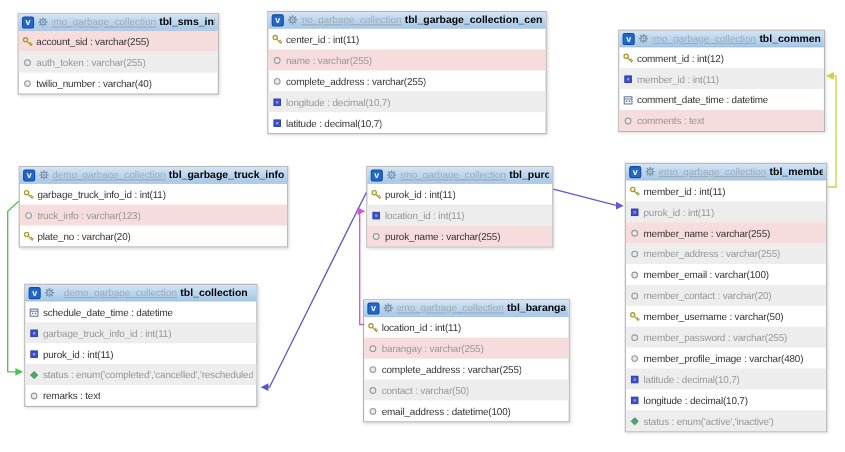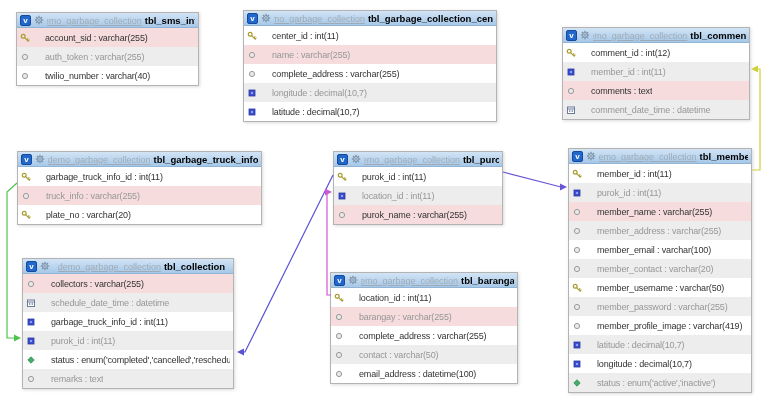--- a/index.html
+++ b/index.html
@@ -11,21 +11,21 @@
        background:linear-gradient(#d2e4f5,#a6c8e8);border-bottom:1px solid #8fb4d6;cursor:move;}
   .vicon{flex:0 0 11px;width:11px;height:11px;background:#2268cc;border:1px solid #17489c;
          color:#fff;font-weight:bold;font-size:8px;line-height:9px;text-align:center;
          border-radius:2px;box-sizing:border-box;}
   .gear{flex:0 0 10px;width:10px;height:10px;display:flex;align-items:center;}
   .titles{flex:1;display:flex;justify-content:center;align-items:baseline;gap:3px;
           white-space:nowrap;overflow:hidden;}
   .db{color:#9fabb6;text-decoration:underline;font-size:9px;}
   .tname{font-weight:bold;color:#000;font-size:9.5px;}
   .rows .row{height:19px;display:flex;align-items:center;padding:0 3px;
-             white-space:nowrap;overflow:hidden;color:#333;letter-spacing:-0.15px;gap:12px;}
+             white-space:nowrap;overflow:hidden;color:#333;letter-spacing:-0.15px;}
   .rows .row:nth-child(even){background:#ededed;color:#979797;}
   .rows .row.display{background:#f6dcdc;}
   .cicon{flex:0 0 13px;width:13px;display:flex;align-items:center;}
   .ctext{overflow:hidden;}
   #rel-layer{position:absolute;left:0;top:0;width:768px;height:411px;
              pointer-events:none;z-index:10;}
 </style>
 </head>
 <body>
 
@@ -179,39 +179,39 @@
         </div>
         <div class="row">
           <span class="cicon">
             <svg width="10" height="10" viewBox="0 0 10 10">
               <rect x="2" y="2" width="6" height="6" fill="#3b4fd0" stroke="#28389e" stroke-width="0.8"></rect>
               <rect x="4" y="4" width="2" height="2" fill="#8fa0ff"></rect>
             </svg>
           </span>
           <span class="ctext">member_id : int(11)</span>
         </div>
-        <div class="row display">
-          <span class="cicon">
-            <svg width="10" height="10" viewBox="0 0 10 10">
-              <circle cx="5" cy="5" r="2.6" fill="#e9e9e9" stroke="#9a9a9a" stroke-width="1"></circle>
-            </svg>
-          </span>
-          <span class="ctext">comments : text</span>
-        </div>
         <div class="row">
           <span class="cicon">
             <svg width="10" height="10" viewBox="0 0 10 10">
               <rect x="1.5" y="2" width="7" height="6.5" fill="#fff" stroke="#6a7a9a" stroke-width="1"></rect>
               <line x1="1.5" y1="4" x2="8.5" y2="4" stroke="#6a7a9a" stroke-width="1"></line>
               <rect x="3" y="5.3" width="1.4" height="1.4" fill="#6a7a9a"></rect>
               <rect x="5.6" y="5.3" width="1.4" height="1.4" fill="#6a7a9a"></rect>
             </svg>
           </span>
           <span class="ctext">comment_date_time : datetime</span>
         </div>
+        <div class="row display">
+          <span class="cicon">
+            <svg width="10" height="10" viewBox="0 0 10 10">
+              <circle cx="5" cy="5" r="2.6" fill="#e9e9e9" stroke="#9a9a9a" stroke-width="1"></circle>
+            </svg>
+          </span>
+          <span class="ctext">comments : text</span>
+        </div>
       </div>
     </div>
     <div class="tbl" style="left: 17px; top: 151px; width: 245px;">
       <div class="hdr">
         <span class="vicon">v</span>
         <span class="gear">
           <svg width="10" height="10" viewBox="0 0 10 10">
             <g stroke="#7b93aa" stroke-width="1.3" fill="none">
               <circle cx="5" cy="5" r="2.1"></circle>
               <line x1="5" y1="0.8" x2="5" y2="9.2"></line>
@@ -237,21 +237,21 @@
             </svg>
           </span>
           <span class="ctext">garbage_truck_info_id : int(11)</span>
         </div>
         <div class="row display">
           <span class="cicon">
             <svg width="10" height="10" viewBox="0 0 10 10">
               <circle cx="5" cy="5" r="2.6" fill="#e9e9e9" stroke="#9a9a9a" stroke-width="1"></circle>
             </svg>
           </span>
-          <span class="ctext">truck_info : varchar(255)</span>
+          <span class="ctext">truck_info : varchar(123)</span>
         </div>
         <div class="row">
           <span class="cicon">
             <svg width="10" height="10" viewBox="0 0 10 10">
               <circle cx="3.2" cy="3.2" r="1.9" fill="none" stroke="#a89b2f" stroke-width="1.2"></circle>
               <path d="M4.6 4.6 L8.6 8.6 M6.8 6.8 L8.2 5.4 M8 8 L9.4 6.6" stroke="#a89b2f" stroke-width="1.1" fill="none"></path>
             </svg>
           </span>
           <span class="ctext">plate_no : varchar(20)</span>
         </div>
@@ -395,21 +395,21 @@
             </svg>
           </span>
           <span class="ctext">member_password : varchar(255)</span>
         </div>
         <div class="row">
           <span class="cicon">
             <svg width="10" height="10" viewBox="0 0 10 10">
               <circle cx="5" cy="5" r="2.6" fill="#e9e9e9" stroke="#9a9a9a" stroke-width="1"></circle>
             </svg>
           </span>
-          <span class="ctext">member_profile_image : varchar(419)</span>
+          <span class="ctext">member_profile_image : varchar(480)</span>
         </div>
         <div class="row">
           <span class="cicon">
             <svg width="10" height="10" viewBox="0 0 10 10">
               <rect x="2" y="2" width="6" height="6" fill="#3b4fd0" stroke="#28389e" stroke-width="0.8"></rect>
               <rect x="4" y="4" width="2" height="2" fill="#8fa0ff"></rect>
             </svg>
           </span>
           <span class="ctext">latitude : decimal(10,7)</span>
         </div>
@@ -447,28 +447,20 @@
             <circle cx="5" cy="5" r="1.7" fill="#cfe0ef"></circle>
             <circle cx="5" cy="5" r="0.9" fill="#7b93aa"></circle>
           </svg>
         </span>
         <span class="titles">
           <span class="db">demo_garbage_collection</span>
           <span class="tname">tbl_collection</span>
         </span>
       </div>
       <div class="rows">
-        <div class="row display">
-          <span class="cicon">
-            <svg width="10" height="10" viewBox="0 0 10 10">
-              <circle cx="5" cy="5" r="2.6" fill="#e9e9e9" stroke="#9a9a9a" stroke-width="1"></circle>
-            </svg>
-          </span>
-          <span class="ctext">collectors : varchar(255)</span>
-        </div>
         <div class="row">
           <span class="cicon">
             <svg width="10" height="10" viewBox="0 0 10 10">
               <rect x="1.5" y="2" width="7" height="6.5" fill="#fff" stroke="#6a7a9a" stroke-width="1"></rect>
               <line x1="1.5" y1="4" x2="8.5" y2="4" stroke="#6a7a9a" stroke-width="1"></line>
               <rect x="3" y="5.3" width="1.4" height="1.4" fill="#6a7a9a"></rect>
               <rect x="5.6" y="5.3" width="1.4" height="1.4" fill="#6a7a9a"></rect>
             </svg>
           </span>
           <span class="ctext">schedule_date_time : datetime</span>

